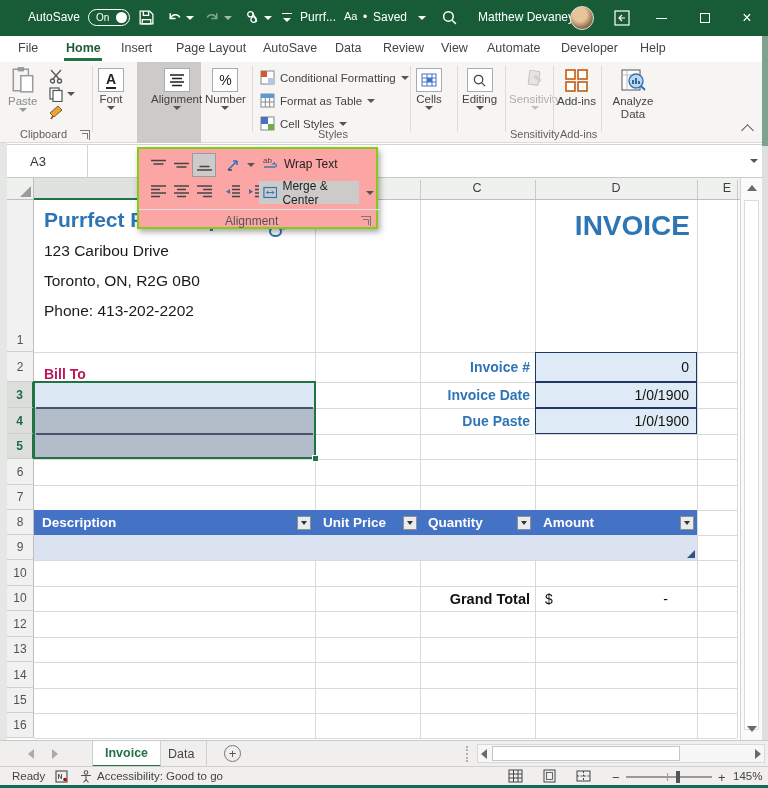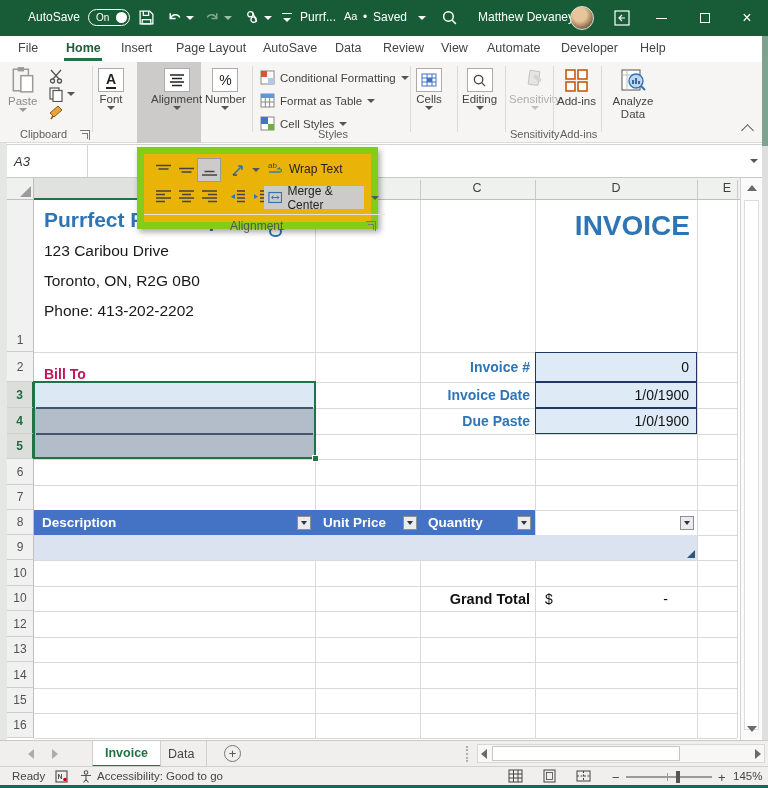--- a/index.html
+++ b/index.html
@@ -29,35 +29,35 @@
   .gdiv { position:absolute; top:4px; height:66px; width:1px; background:#DCDBDA; }
   .glabel { position:absolute; top:66px; font-size:11px; color:#605E5C; white-space:nowrap; }
   .bigbtn { position:absolute; display:flex; flex-direction:column; align-items:center; gap:1px; font-size:11.5px; color:#444; }
   .iconbox { width:26px; height:24px; background:#fff; border:1px solid #ABABAB; display:flex; align-items:center; justify-content:center; font-size:14px; color:#222; }
   .sitem { position:absolute; display:flex; align-items:center; gap:5px; font-size:11.5px; color:#444; white-space:nowrap; }
   .launcher { position:absolute; width:10px; height:10px; border-left:1px solid #777; border-bottom:1px solid #777; transform:rotate(180deg); }
   .launcher:after { content:""; position:absolute; left:1px; top:1px; width:5px; height:5px; border-left:1px solid #777; border-bottom:1px solid #777; }
   .pressed { background:#CCCBCA; }
   
   .fbar { position:absolute; left:0; top:144px; width:768px; height:34px; background:#fff; border-top:1px solid #D4D4D4; border-bottom:1px solid #C9C9C9; }
-  .namebox { position:absolute; left:0; top:0; width:88px; height:32px; border-right:1px solid #D4D4D4; font-size:13px; color:#333; display:flex; align-items:center; padding-left:14px;font-style:italic; }
+  .namebox { position:absolute; left:0; top:0; width:88px; height:32px; border-right:1px solid #D4D4D4; font-size:13px; color:#333; display:flex; align-items:center; padding-left:30px; }
   
   .colhdr { position:absolute; left:7px; top:178px; width:733px; height:22px; background:#EFF1EF; border-bottom:1px solid #BFBFBF; }
   .collet { position:absolute; top:181px; font-size:12.5px; color:#3f3f3f; transform:translateX(-50%); }
   .grid { position:absolute; left:7px; top:200px; width:733px; height:540px; background:#fff; }
   .rowhdr { position:absolute; left:7px; width:27px; background:#F1F1F1; border-bottom:1px solid #D0D0D0; border-right:1px solid #BFBFBF; color:#515151; font-size:12px; display:flex; align-items:center; justify-content:center; }
   .rowhdr.sel { background:#DCDEDC; color:#1F6B43; border-right:2px solid #217346; font-weight:bold; }
   .gl { position:absolute; background:#D9D9D9; }
   .cellblue { position:absolute; left:535px; width:162px; background:#DEEBF7; border:1.5px solid #1F3864; display:flex; align-items:center; justify-content:flex-end; padding-right:7px; font-size:14px; color:#111; }
   .flabel { position:absolute; left:420px; width:110px; display:flex; align-items:center; justify-content:flex-end; font-size:14px; font-weight:bold; color:#2E75B6; }
   .thcell { position:absolute; top:510px; height:25px; background:#4472C4; color:#fff; font-weight:bold; font-size:13.5px; display:flex; align-items:center; padding-left:8px; }
   .filterbtn { position:absolute; top:516px; width:14px; height:14px; background:#E9EBEE; border:1px solid #8f8f8f; display:flex; align-items:center; justify-content:center; }
   .filterbtn i { width:0; height:0; border-left:3.5px solid transparent; border-right:3.5px solid transparent; border-top:4.5px solid #333; }
   
-  .flyout { position:absolute; left:137px; top:147px; width:241px; height:82px; background:#eab308; border:7px solid #84cc16; box-shadow:2px 3px 6px rgba(0,0,0,.35); z-index:60; }
+  .flyout { position:absolute; left:137px; top:147px; width:241px; height:82px; background:#fca5a5; border:2px solid #84cc16; box-shadow:2px 3px 6px rgba(0,0,0,.35); z-index:60; }
   .fbtn { position:absolute; width:22px; height:22px; display:flex; align-items:center; justify-content:center; }
   .fbtn.on { background:#CDCBCA; outline:1px solid #9a9a9a; }
   .mergebtn { position:absolute; left:120px; top:32px; width:100px; height:23px; background:#CDCBCA; display:flex; align-items:center; gap:5px; padding-left:4px; font-size:12px; color:#222; }
   
   .vscroll { position:absolute; left:740px; top:178px; width:22px; height:562px; background:#FAFAFA; border-left:1px solid #D4D4D4; }
   .tri-up { width:0;height:0;border-left:5px solid transparent;border-right:5px solid transparent;border-bottom:6px solid #6a6a6a; }
   .tri-dn { width:0;height:0;border-left:5px solid transparent;border-right:5px solid transparent;border-top:6px solid #6a6a6a; }
   .tri-l { width:0;height:0;border-top:5px solid transparent;border-bottom:5px solid transparent;border-right:6px solid #6a6a6a; }
   .tri-r { width:0;height:0;border-top:5px solid transparent;border-bottom:5px solid transparent;border-left:6px solid #6a6a6a; }
   
@@ -416,20 +416,21 @@
   <div class="abs" style="left:34px;top:382px;width:281px;height:26px;background:#DCE9F5;"></div>
   <div class="abs" style="left:34px;top:408px;width:281px;height:51px;background:#B3BDC9;"></div>
   <div class="abs" style="left:36px;top:407px;width:277px;height:1.5px;background:#44546A;"></div>
   <div class="abs" style="left:36px;top:433px;width:277px;height:1.5px;background:#44546A;"></div>
   <div class="abs" style="left:33px;top:381px;width:283px;height:78px;border:2px solid #217346;"></div>
   <div class="abs" style="left:312px;top:455px;width:7px;height:7px;background:#217346;border:1px solid #fff;"></div>
 
   <div class="thcell" style="left:34px;width:281px;">Description</div>
   <div class="thcell" style="left:315px;width:105px;">Unit Price</div>
   <div class="thcell" style="left:420px;width:115px;">Quantity</div>
+  <div class="thcell" style="left:535px;width:162px;">Amount</div>
   <span class="filterbtn" style="left:297px;">
       <i></i>
     </span>
   <span class="filterbtn" style="left:403px;">
       <i></i>
     </span>
   <span class="filterbtn" style="left:517px;">
       <i></i>
     </span>
   <span class="filterbtn" style="left:680px;">

